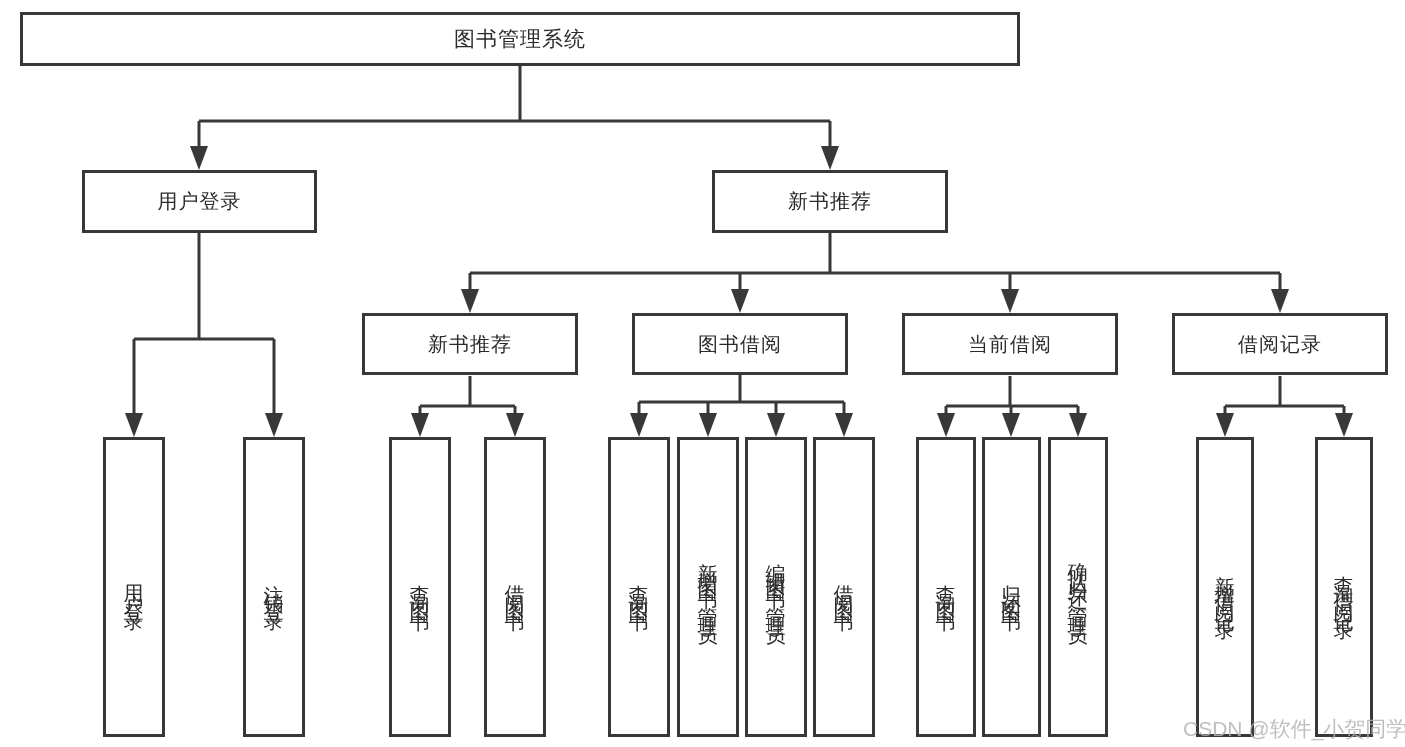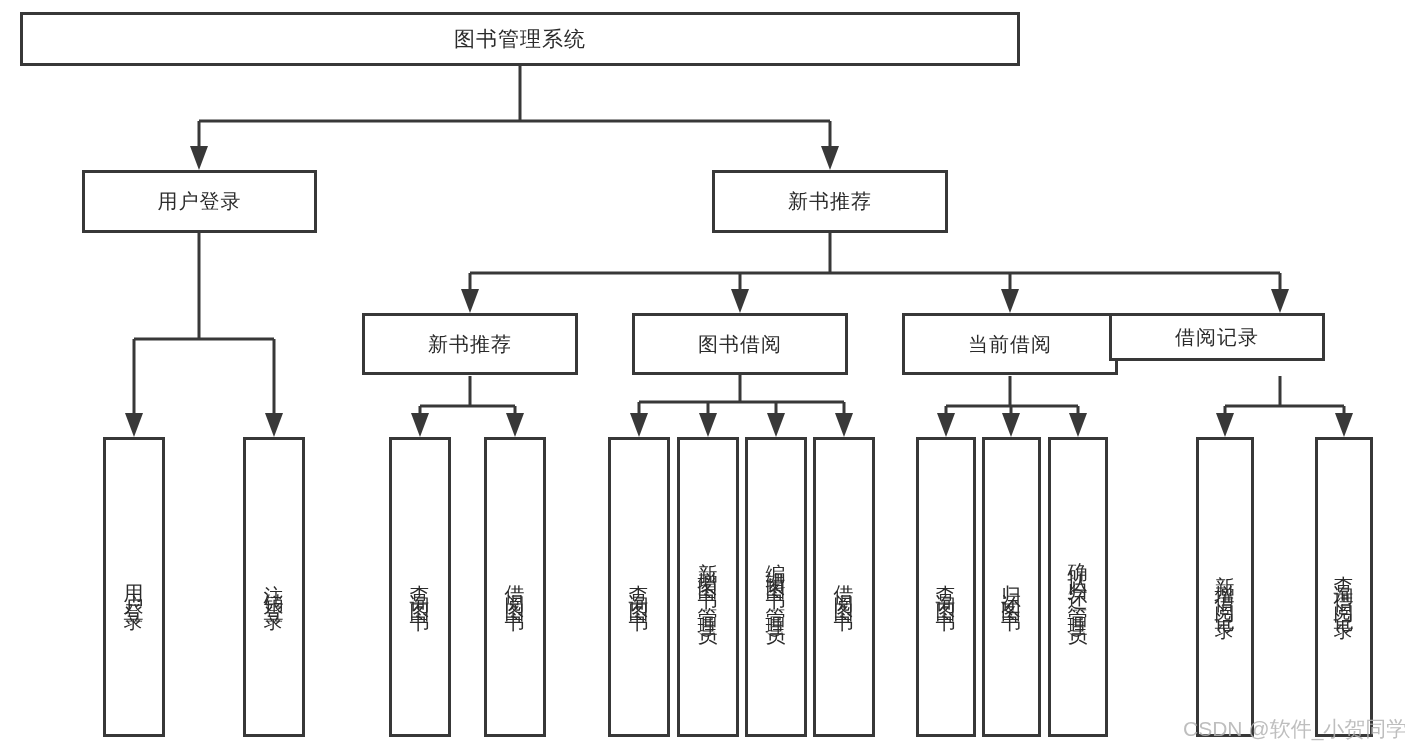--- a/index.html
+++ b/index.html
@@ -129,21 +129,21 @@
 
   <div class="node h" style="left:362px; top:313px; width:216px; height:62px">
     <span class="lbl">新书推荐</span>
   </div>
   <div class="node h" style="left:902px; top:313px; width:216px; height:62px">
     <span class="lbl">当前借阅</span>
   </div>
   <div class="node h" style="left:632px; top:313px; width:216px; height:62px">
     <span class="lbl">图书借阅</span>
   </div>
-  <div class="node h" style="left:1109px; top:313px; width:216px; height:48px">
+  <div class="node h" style="left:1172px; top:313px; width:216px; height:62px">
     <span class="lbl">借阅记录</span>
   </div>
 
   <div class="node v" style="left:103px; top:437px; width:62px; height:300px">
     <span class="lbl">用户登录</span>
   </div>
   <div class="node v" style="left:243px; top:437px; width:62px; height:300px">
     <span class="lbl">注销登录</span>
   </div>
 

